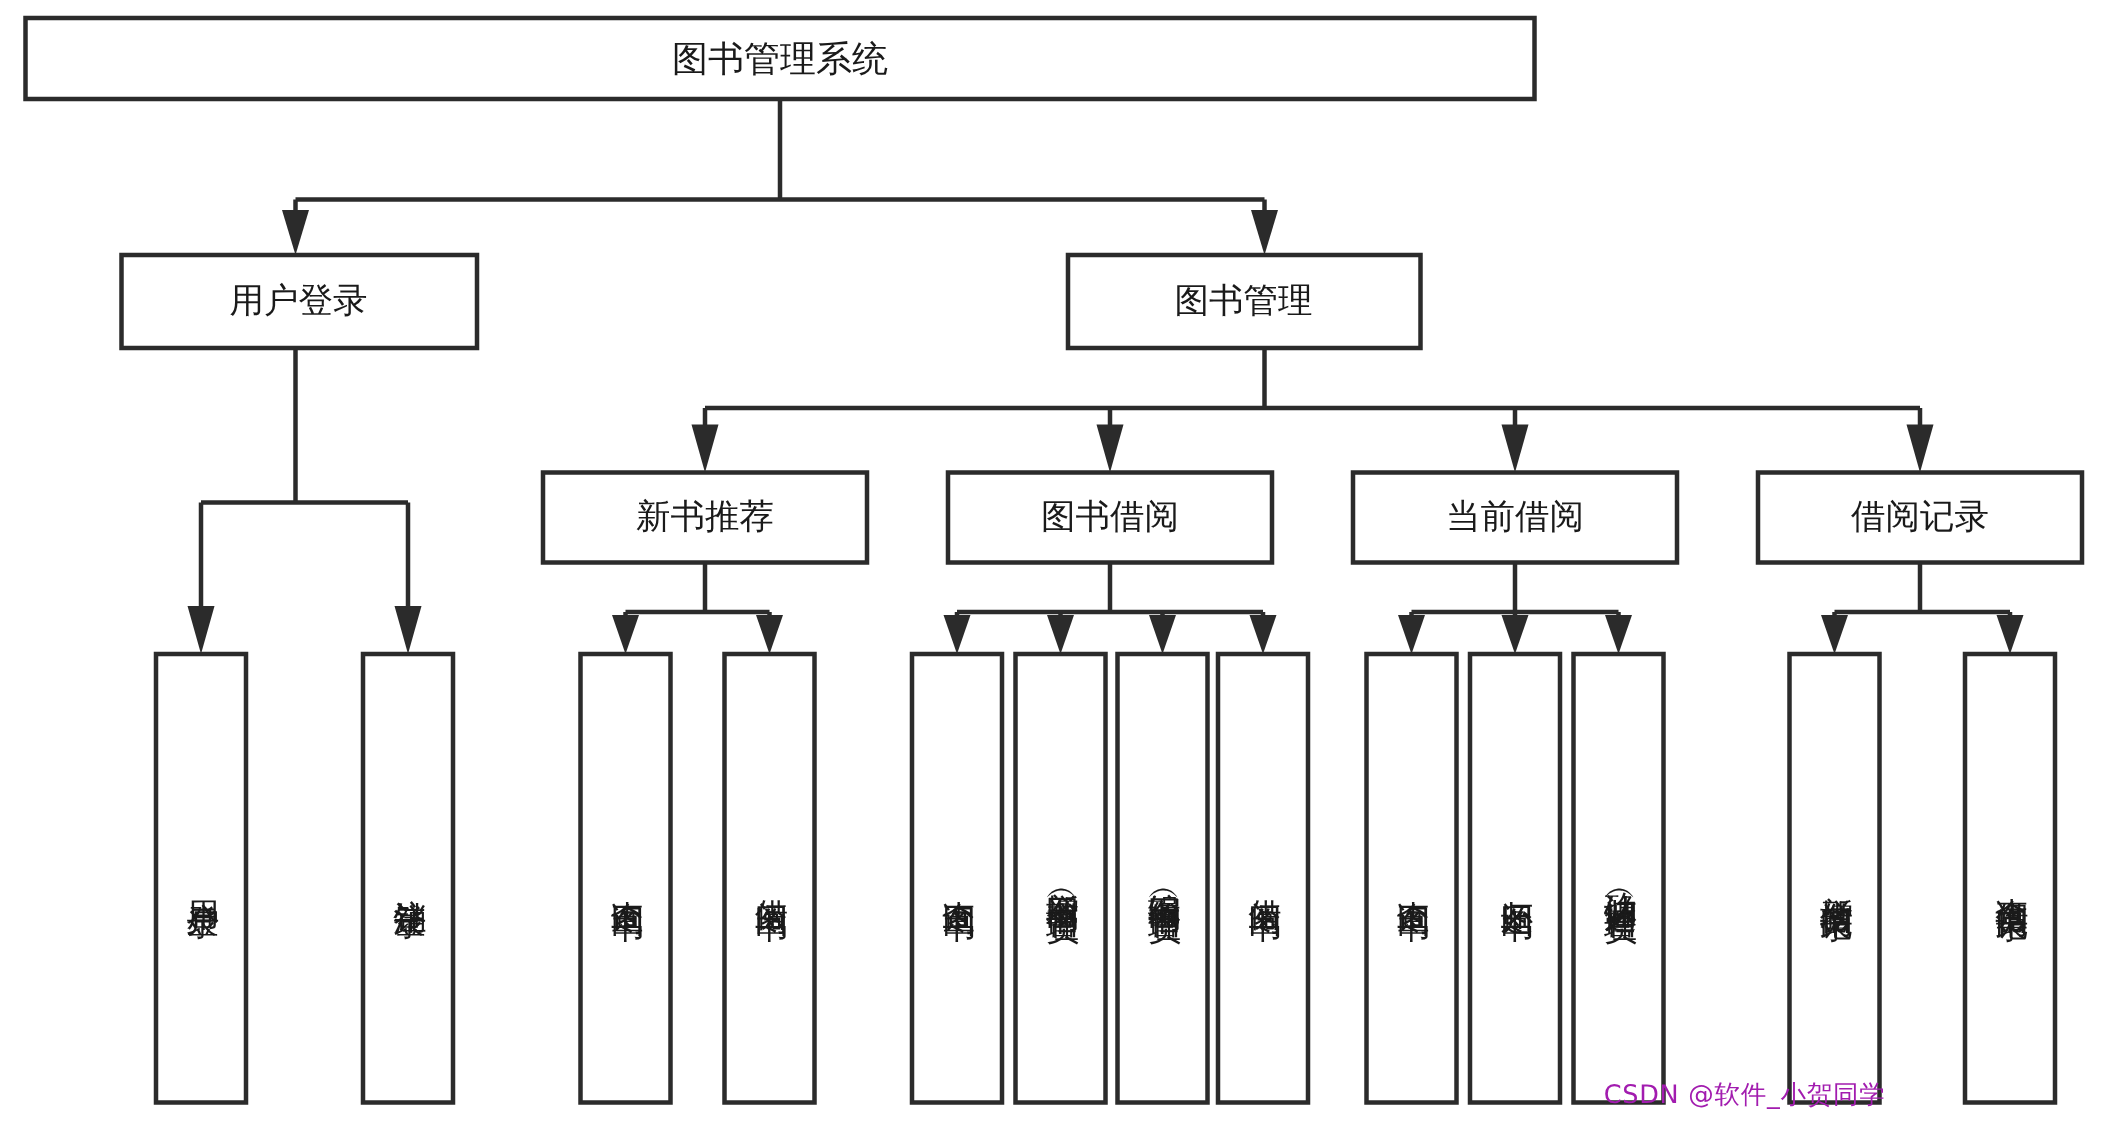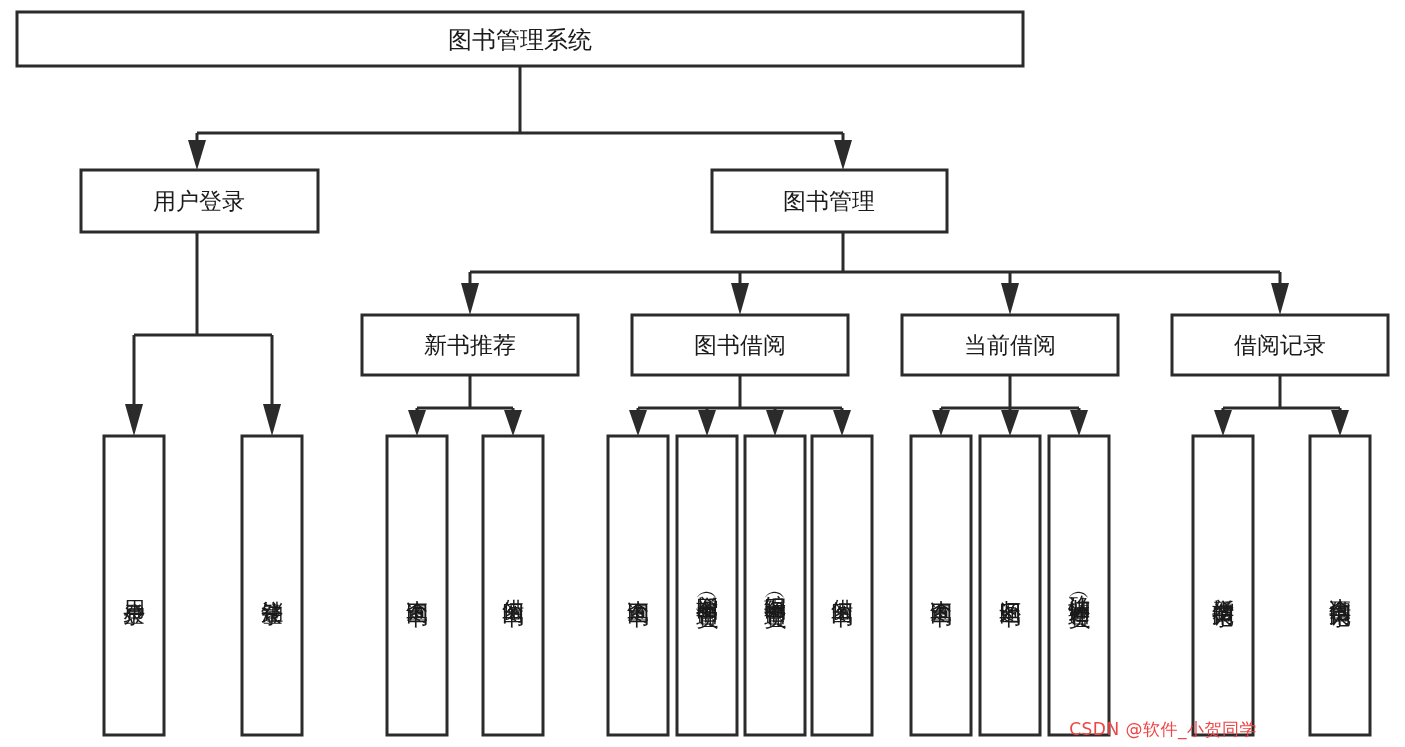--- a/index.html
+++ b/index.html
@@ -75,21 +75,21 @@
     color: #1a1a1a;
     white-space: nowrap;
     text-align: center;
   }
   .watermark {
     position: absolute;
     right: 8px;
     bottom: 6px;
     font-family: "DejaVu Sans", "Liberation Sans", sans-serif;
     font-size: 17px;
-    color: #ef4444;
+    color: #a21caf;
     letter-spacing: 0.5px;
     white-space: nowrap;
     pointer-events: none;
   }
 </style>
 </head>
 <body>
 
 <div id="diagram-root">
 

